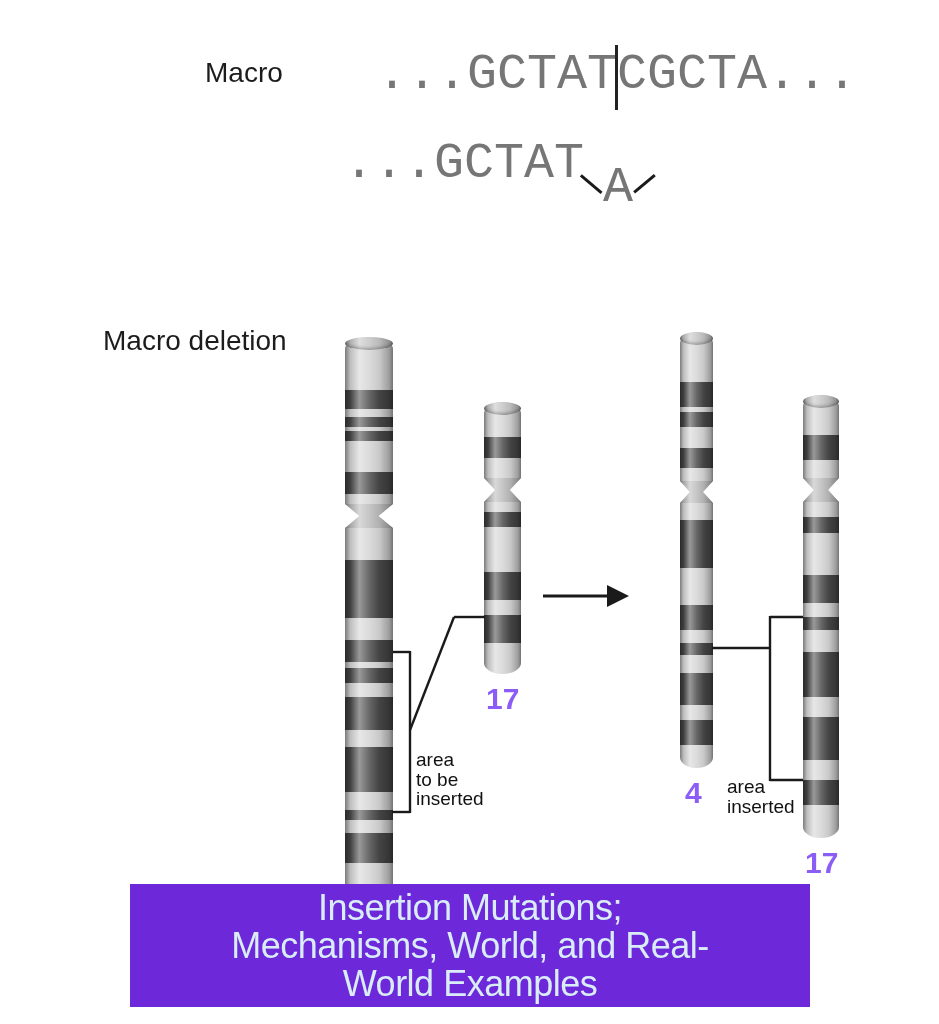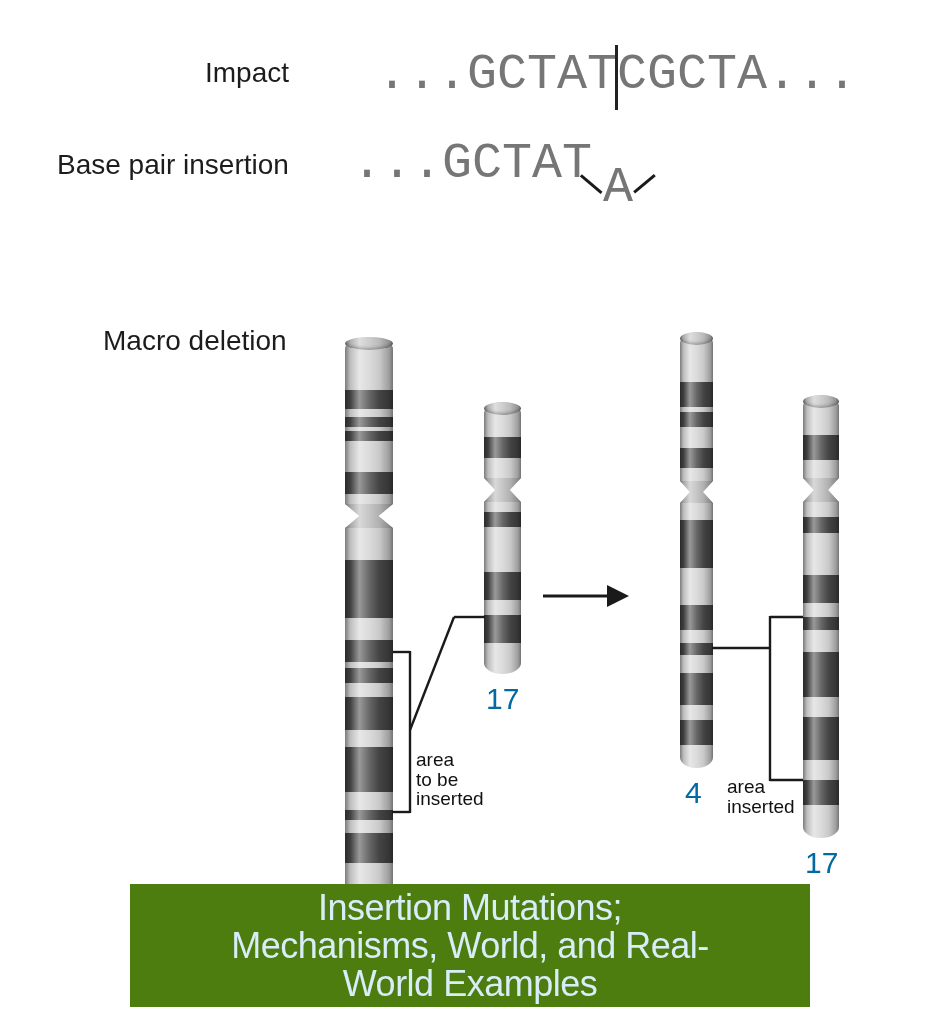--- a/index.html
+++ b/index.html
@@ -2,21 +2,21 @@
 <html style="--light: #d3d3d3; --dark: #474747; --cent: #b9b9b9;"><head>
 <meta charset="utf-8">
 <style>
   html,body{margin:0;padding:0;background:#ffffff;}
   #stage{position:relative;width:939px;height:1024px;background:#fff;overflow:hidden;
          font-family:"Liberation Sans",sans-serif;}
 
   
   .lbl{position:absolute;font-size:28px;color:#1c1c1c;white-space:nowrap;}
   .small-lbl{position:absolute;font-size:19px;line-height:19.5px;color:#111;white-space:nowrap;}
-  .num-lbl{position:absolute;font-size:30px;color:#0369a1;white-space:nowrap;}
+  .num-lbl{position:absolute;font-size:30px;color:#8b5cf6;white-space:nowrap;font-weight:bold;}
 
   
   .seq{position:absolute;font-family:"Liberation Mono",monospace;font-size:50px;line-height:1;
        color:#767676;white-space:pre;}
   .ins-bar{position:absolute;left:615px;top:45px;width:2.5px;height:65px;background:#222;}
   .tick{position:absolute;width:27px;height:2.6px;background:#1a1a1a;transform-origin:left center;}
   .tick.left{left:581px;top:174px;transform:rotate(40deg);}
   .tick.right{left:634px;top:191px;transform:rotate(-40deg);}
 
   
@@ -42,26 +42,25 @@
   
   .banner{position:absolute;left:130px;top:884px;width:680px;height:123px;background:#1793d3;
           z-index:5;display:flex;flex-direction:column;align-items:center;justify-content:center;}
   .banner .bline{font-size:36px;line-height:38px;letter-spacing:-0.5px;color:#d9edf9;text-align:center;}
 </style>
 </head>
 <body>
 
 <div id="stage">
 
-  <div class="lbl" style="left:205px;top:57px">Impact</div>
+  <div class="lbl" style="left:205px;top:57px">Macro</div>
   <div class="seq" style="left:377px;top:50px">...GCTATCGCTA...</div>
   <div class="ins-bar"></div>
 
-  <div class="lbl" style="left:57px;top:149px">Base pair insertion</div>
-  <div class="seq" style="left:352px;top:139px">...GCTAT</div>
+  <div class="seq" style="left:344px;top:139px">...GCTAT</div>
   <div class="seq" style="left:603px;top:163px">A</div>
   <div class="tick left"></div>
   <div class="tick right"></div>
 
   <div class="lbl" style="left:103px;top:325px">Macro deletion</div>
 
   <div id="chrom-layer">
       <div class="chrom flat" style="left: 345px; top: 337px; width: 48px; height: 547px;">
         <div class="stack">
           <div class="band light" style="height: 53px;"></div>
@@ -176,18 +175,18 @@
   <div class="small-lbl" style="left:416px;top:750px">
     <div>area</div>
     <div>to be</div>
     <div>inserted</div>
   </div>
   <div class="small-lbl" style="left:727px;top:777px">
     <div>area</div>
     <div>inserted</div>
   </div>
 
-  <div class="banner" style="background: #4d7c0f;">
+  <div class="banner" style="background: #6d28d9;">
     <div class="bline" style="color: rgb(217, 237, 249);">Insertion Mutations;</div>
     <div class="bline" style="color: rgb(217, 237, 249);">Mechanisms, World, and Real-</div>
     <div class="bline" style="color: rgb(217, 237, 249);">World Examples</div>
   </div>
 </div>
 
 </body></html>

